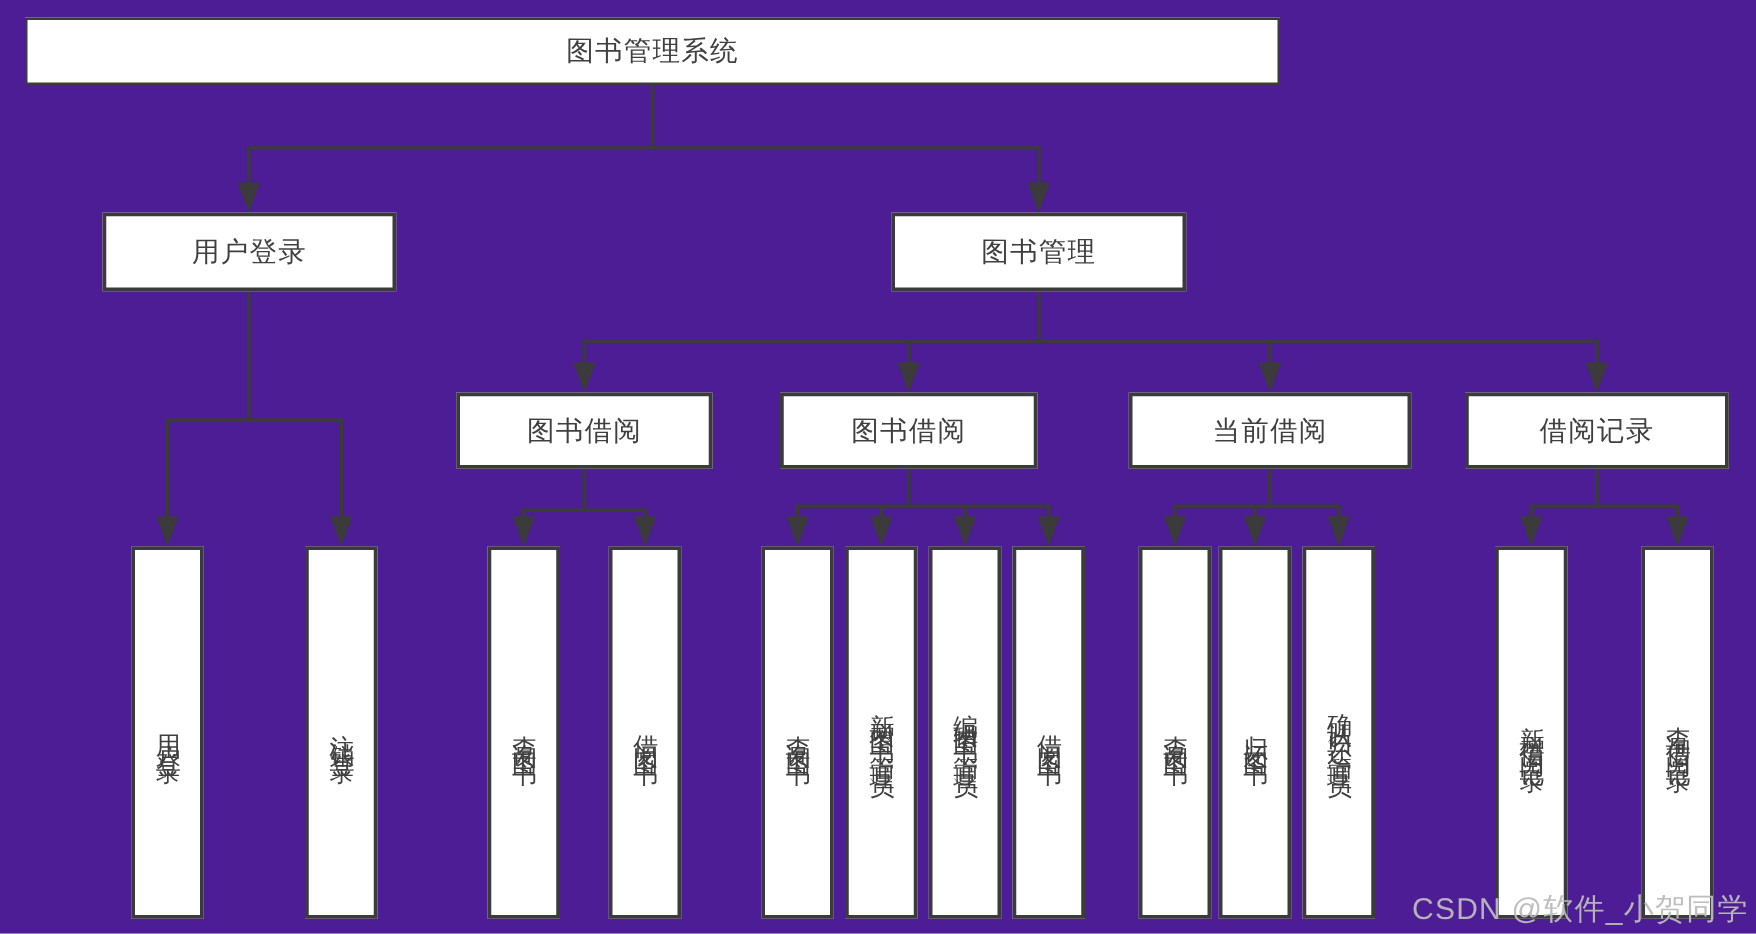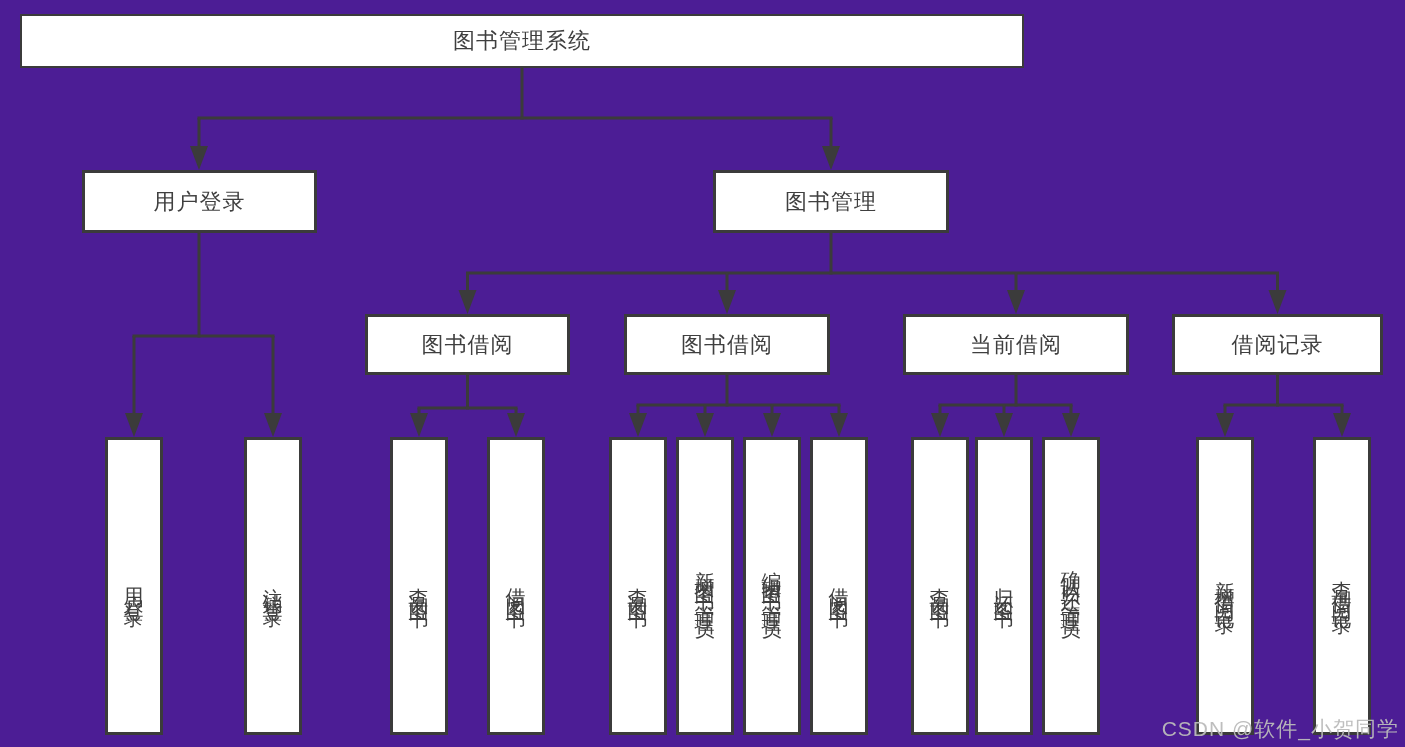--- a/index.html
+++ b/index.html
@@ -44,21 +44,21 @@
     text-orientation: mixed;
     font-size: 20px;
     line-height: 1;
     letter-spacing: 7px;
     white-space: nowrap;
   }
   .watermark {
     position: absolute;
     right: 6px;
     bottom: 4px;
-    font-size: 21px;
+    font-size: 24px;
     letter-spacing: 1px;
     color: rgba(187, 187, 187, 0.95);
     z-index: 3;
     white-space: nowrap;
   }
 </style>
 </head>
 <body>
 
 <div class="canvas">

